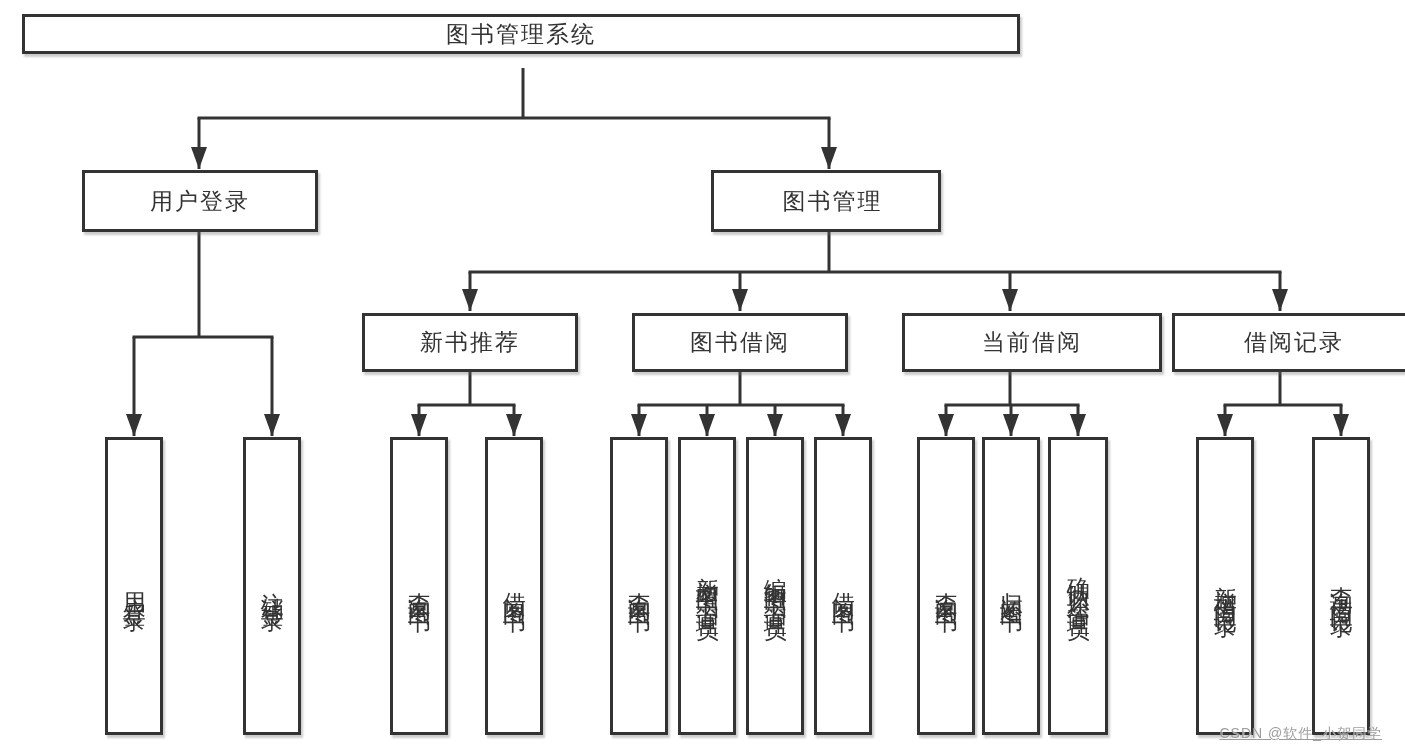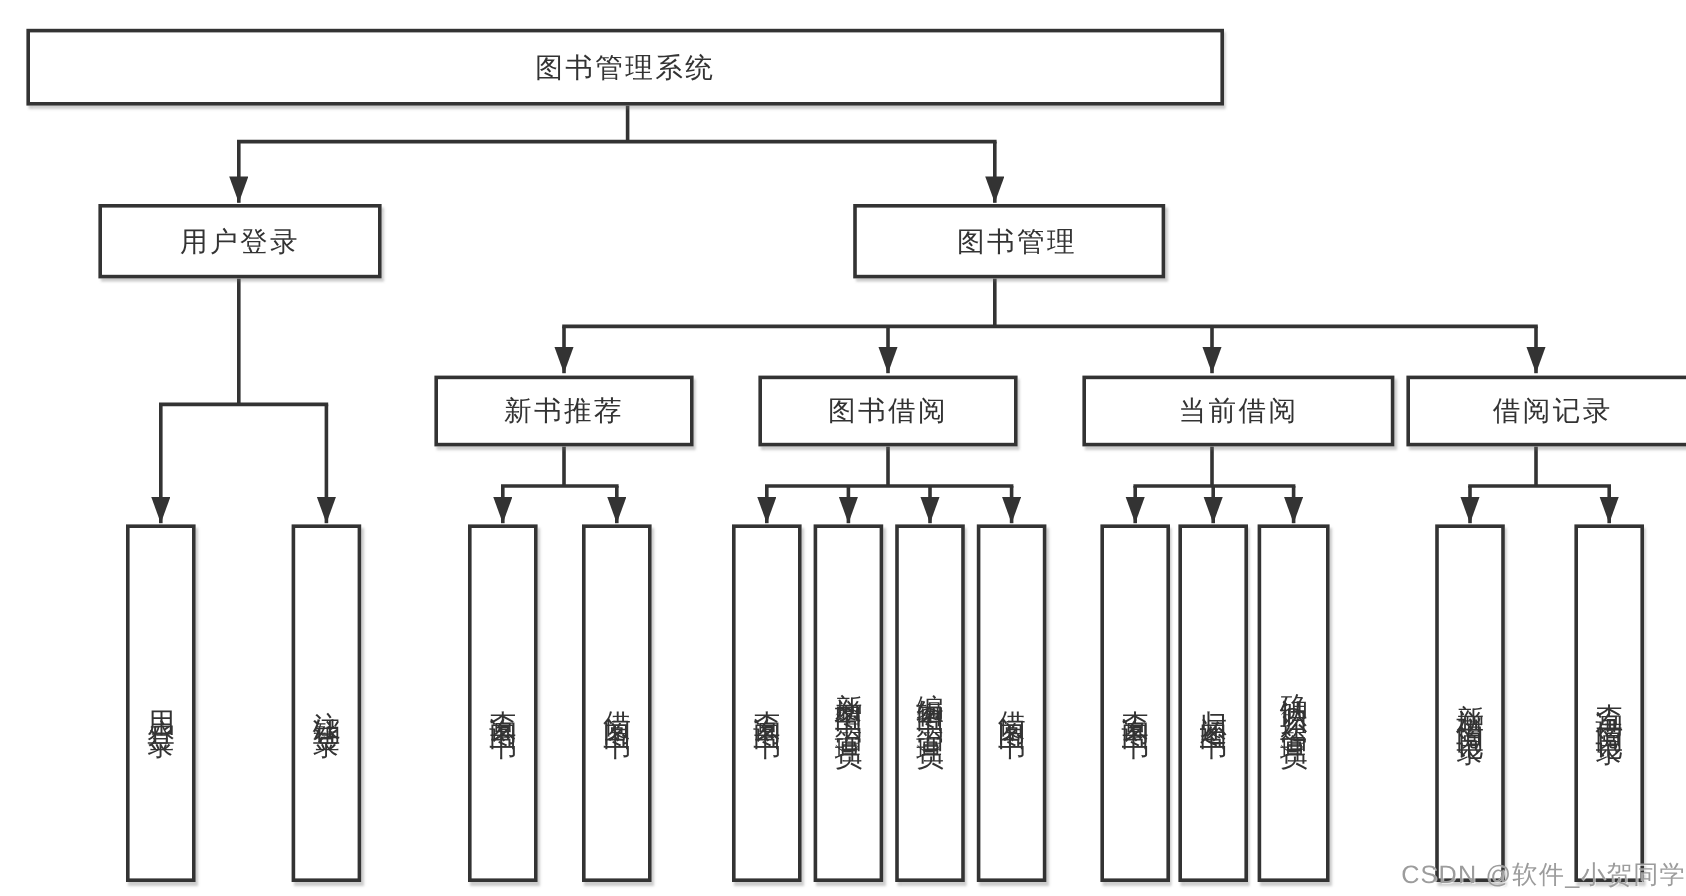--- a/index.html
+++ b/index.html
@@ -42,27 +42,28 @@
   .vbox span {
     writing-mode: vertical-rl;
     text-orientation: mixed;
     font-size: 23px;
     letter-spacing: 6px;
     line-height: 1.1;
     white-space: nowrap;
   }
   .watermark {
     position: absolute;
-    right: 0;
+    right: 23px;
     bottom: 4px;
-    font-size: 21px;
+    font-size: 14px;
     letter-spacing: 1px;
     color: var(--watermark, #9c9c9c);
     z-index: 5;
     text-shadow: 1px 1px 0 rgba(255,255,255,0.6);
+    text-decoration: underline;
   }
 </style>
 </head>
 <body>
 
 <div class="canvas">
 
   <svg class="connectors" id="connectors" viewBox="0 0 1405 747" xmlns="http://www.w3.org/2000/svg">
     <defs>
       <marker id="arrowhead" markerUnits="userSpaceOnUse" markerWidth="26" markerHeight="20" refX="22" refY="8" orient="auto">
@@ -97,24 +98,24 @@
       <line x1="707" y1="405" x2="707" y2="436" marker-end="url(#arrowhead)"></line>
       <line x1="775" y1="405" x2="775" y2="436" marker-end="url(#arrowhead)"></line>
       <line x1="843" y1="405" x2="843" y2="436" marker-end="url(#arrowhead)"></line>
       <line x1="946" y1="405" x2="946" y2="436" marker-end="url(#arrowhead)"></line>
       <line x1="1011" y1="405" x2="1011" y2="436" marker-end="url(#arrowhead)"></line>
       <line x1="1078" y1="405" x2="1078" y2="436" marker-end="url(#arrowhead)"></line>
       <line x1="1225" y1="405" x2="1225" y2="436" marker-end="url(#arrowhead)"></line>
       <line x1="1341" y1="405" x2="1341" y2="436" marker-end="url(#arrowhead)"></line>
     </svg>
 
-  <div class="box hbox" style="left:22px; top:24px; width:998px; height:64px;">图书管理系统</div>
+  <div class="box hbox" style="left:22px; top:14px; width:998px; height:40px;">图书管理系统</div>
 
   <div class="box hbox" style="left:82px; top:170px; width:236px; height:62px;">用户登录</div>
-  <div class="box hbox" style="left:711px; top:170px; width:260px; height:62px;padding-left:13px;">图书管理</div>
+  <div class="box hbox" style="left:711px; top:170px; width:230px; height:62px;padding-left:13px;">图书管理</div>
 
   <div class="box hbox" style="left:362px; top:313px; width:216px; height:59px;">新书推荐</div>
   <div class="box hbox" style="left:632px; top:313px; width:216px; height:59px;">图书借阅</div>
   <div class="box hbox" style="left:902px; top:313px; width:260px; height:59px;">当前借阅</div>
   <div class="box hbox" style="left:1172px; top:313px; width:244px; height:59px;">借阅记录</div>
 
   <div class="box vbox" style="left:105px; top:437px; width:58px; height:298px;">
       <span>用户登录</span>
     </div>
   <div class="box vbox" style="left:243px; top:437px; width:58px; height:298px;">

